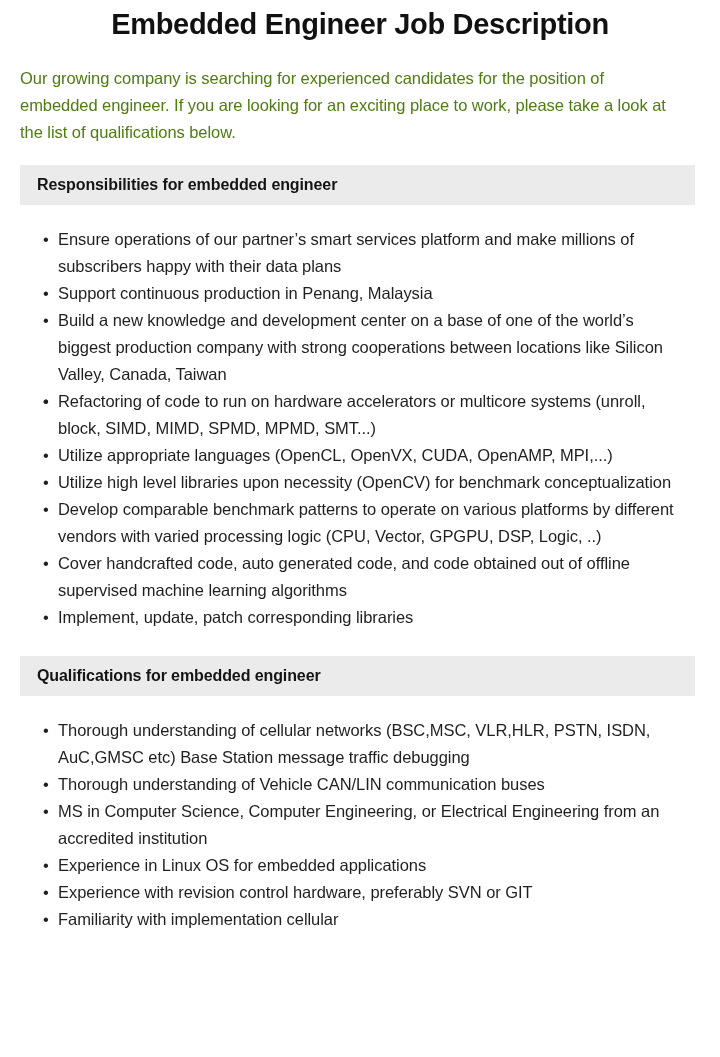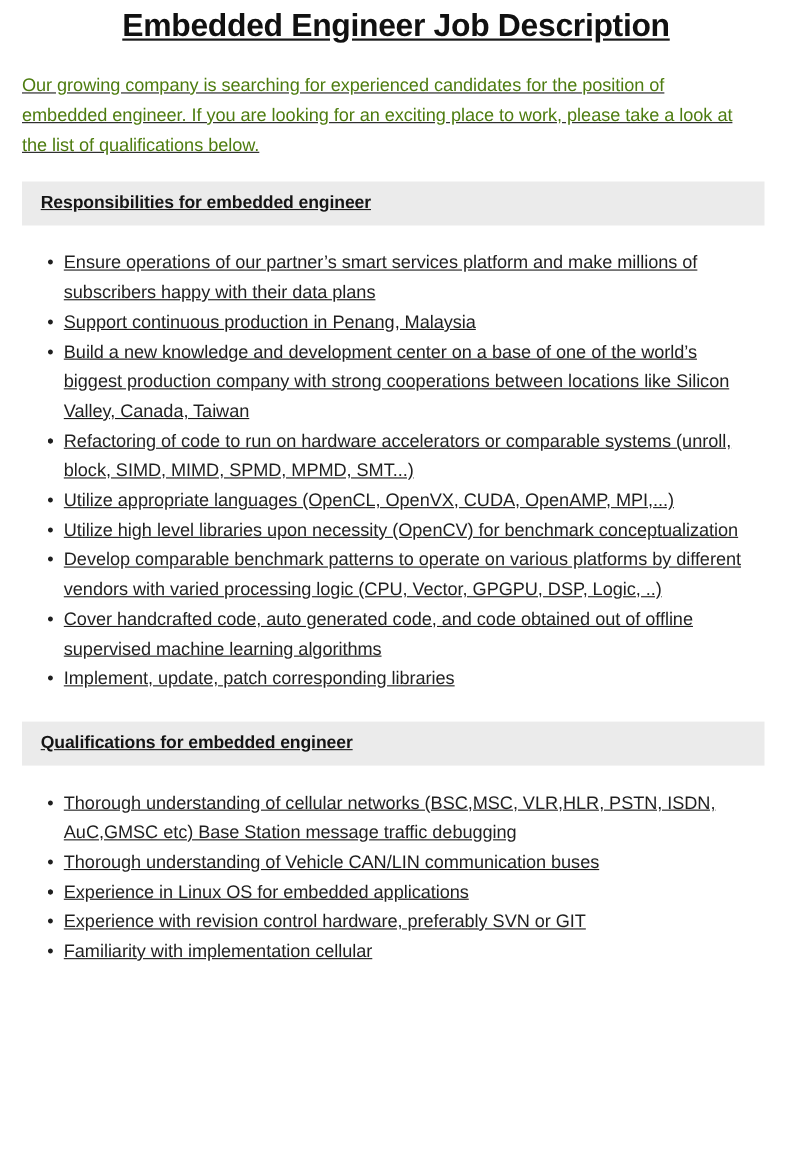--- a/index.html
+++ b/index.html
@@ -12,21 +12,20 @@
     background: #ffffff;
     font-family: "Liberation Sans", sans-serif;
     color: #1a1a1a;
     overflow: hidden;
   }
   .page {
     position: relative;
     width: 720px;
     height: 872px;
     box-sizing: border-box;
-    text-decoration: underline;
   }
   .doc-title {
     font-size: 29px;
     font-weight: bold;
     text-align: center;
     letter-spacing: -0.3px;
     color: #111111;
     margin: 0;
     padding: 6px 20px 0 20px;
     line-height: 36px;
@@ -99,36 +98,36 @@
 
   <div class="section section-one">
     <div class="section-header">
       <span class="section-header-label">Responsibilities for embedded engineer</span>
     </div>
     <ul class="bullets" id="list-0">
         <li><span class="bullet-dot">•</span><span>Ensure operations of our partner’s smart services platform and make millions of subscribers happy with their data plans</span></li>
         <li><span class="bullet-dot">•</span><span>Support continuous production in Penang, Malaysia</span></li>
         <li><span class="bullet-dot">•</span><span>Build a new knowledge and development center on a base of one of the world’s biggest production company with strong cooperations between locations like Silicon Valley, Canada, Taiwan</span></li>
         <li><span class="bullet-dot">•</span></li>
-        <li><span class="bullet-dot">•</span><span>Refactoring of code to run on hardware accelerators or comparable systems (unroll, block, SIMD, MIMD, SPMD, MPMD, SMT...)</span></li>
+        <li><span class="bullet-dot">•</span><span>Refactoring of code to run on hardware accelerators or multicore systems (unroll, block, SIMD, MIMD, SPMD, MPMD, SMT...)</span></li>
         <li><span class="bullet-dot">•</span><span>Utilize appropriate languages (OpenCL, OpenVX, CUDA, OpenAMP, MPI,...)</span></li>
         <li><span class="bullet-dot">•</span><span>Utilize high level libraries upon necessity (OpenCV) for benchmark conceptualization</span></li>
         <li><span class="bullet-dot">•</span><span>Develop comparable benchmark patterns to operate on various platforms by different vendors with varied processing logic (CPU, Vector, GPGPU, DSP, Logic, ..)</span></li>
         <li><span class="bullet-dot">•</span><span>Cover handcrafted code, auto generated code, and code obtained out of offline supervised machine learning algorithms</span></li>
         <li><span class="bullet-dot">•</span><span>Implement, update, patch corresponding libraries</span></li>
       </ul>
   </div>
 
   <div class="section section-two">
     <div class="section-header">
       <span class="section-header-label">Qualifications for embedded engineer</span>
     </div>
     <ul class="bullets" id="list-1">
         <li><span class="bullet-dot">•</span><span>Thorough understanding of cellular networks (BSC,MSC, VLR,HLR, PSTN, ISDN, AuC,GMSC etc) Base Station message traffic debugging</span></li>
         <li><span class="bullet-dot">•</span><span>Thorough understanding of Vehicle CAN/LIN communication buses</span></li>
-        <li><span class="bullet-dot">•</span></li>
+        <li><span class="bullet-dot">•</span><span>MS in Computer Science, Computer Engineering, or Electrical Engineering from an accredited institution</span></li>
         <li><span class="bullet-dot">•</span><span>Experience in Linux OS for embedded applications</span></li>
         <li><span class="bullet-dot">•</span><span>Experience with revision control hardware, preferably SVN or GIT</span></li>
         <li><span class="bullet-dot">•</span><span>Familiarity with implementation cellular</span></li>
       </ul>
   </div>
 
 </div>
 
 </body></html>

